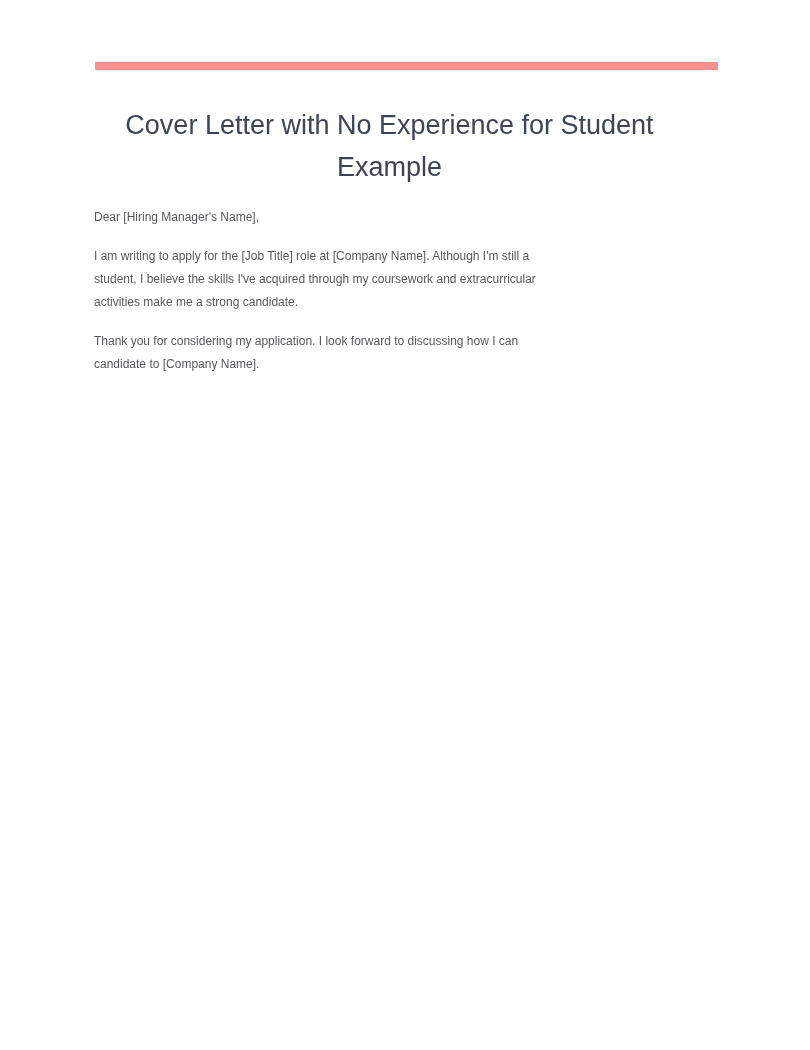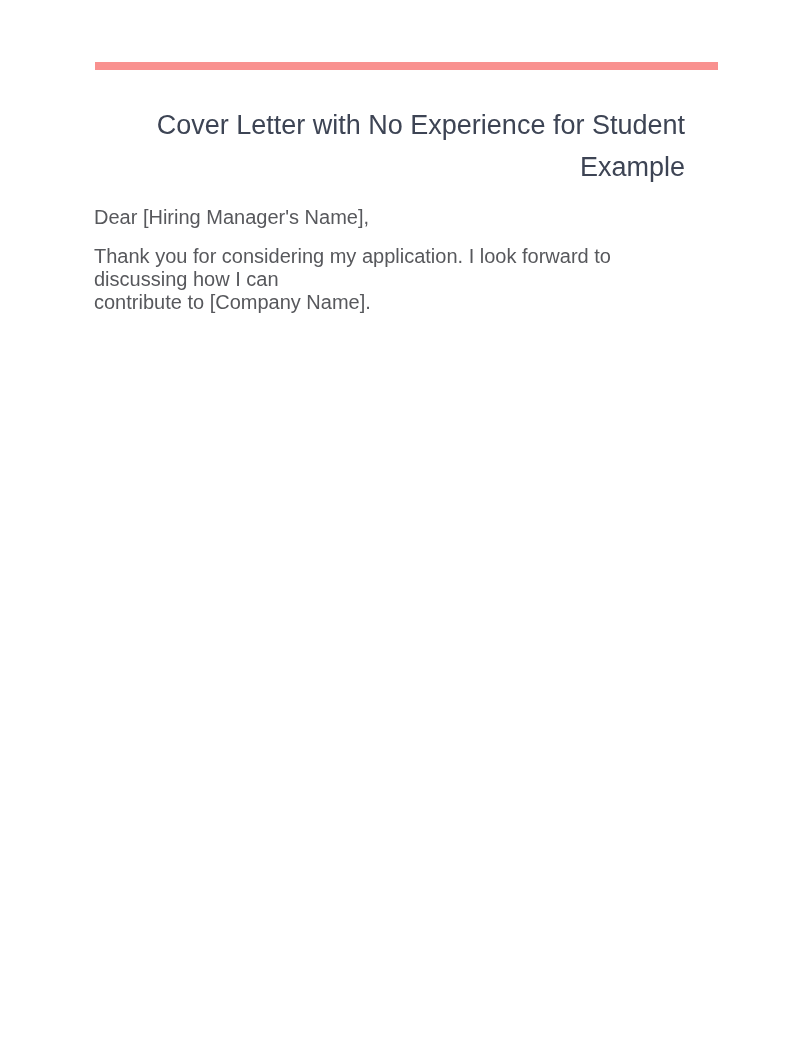--- a/index.html
+++ b/index.html
@@ -23,44 +23,47 @@
     position: absolute;
     left: 94px;
     top: 104px;
     width: 591px;
   }
   .doc-title {
     font-size: 27px;
     line-height: 42px;
     font-weight: 400;
     color: #3D4454;
-    text-align: right;
+    text-align: center;
     margin: 0 0 18px 0;
   }
   .para {
-    font-size: 20px;
+    font-size: 12px;
     line-height: 23px;
     color: #57585C;
     margin: 0 0 16px 0;
     white-space: pre-line;
   }
 </style>
 </head>
 <body>
 
 <div class="page">
 
   <div class="accent-bar" style="background: rgb(249, 145, 143);"></div>
 
   <div class="content">
 
     <h1 class="doc-title">Cover Letter with No Experience for Student Example</h1>
 
     <p class="para">Dear [Hiring Manager's Name],</p>
 
+    <p class="para">I am writing to apply for the [Job Title] role at [Company Name]. Although I'm still a
+student, I believe the skills I've acquired through my coursework and extracurricular
+activities make me a strong candidate.</p>
 
 
     <p class="para">Thank you for considering my application. I look forward to discussing how I can
-contribute to [Company Name].</p>
+candidate to [Company Name].</p>
 
 
   </div>
 </div>
 
 </body></html>

